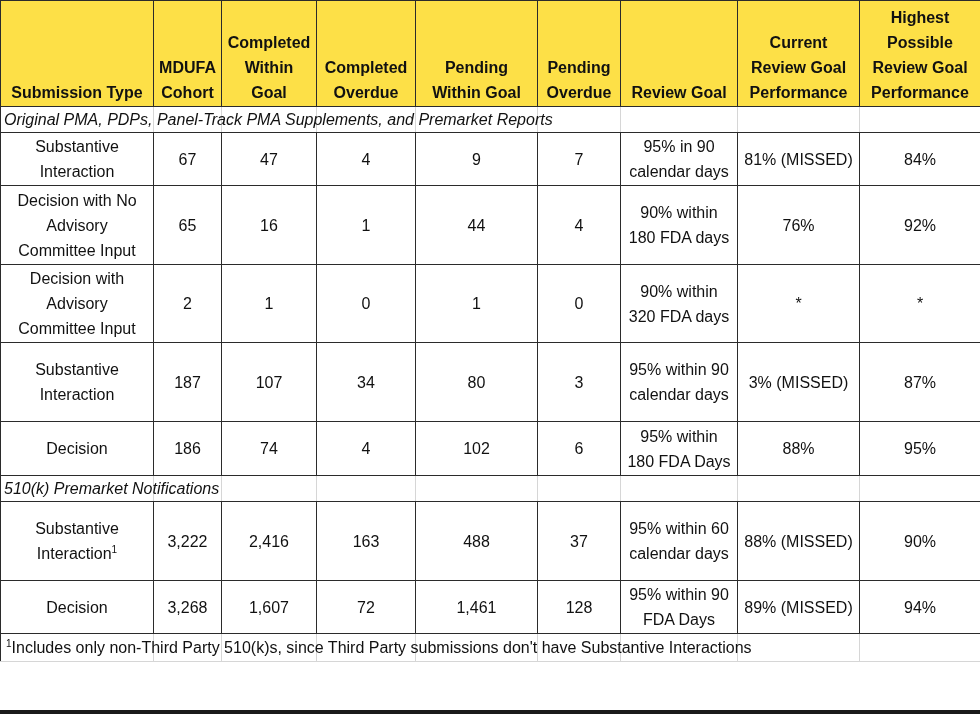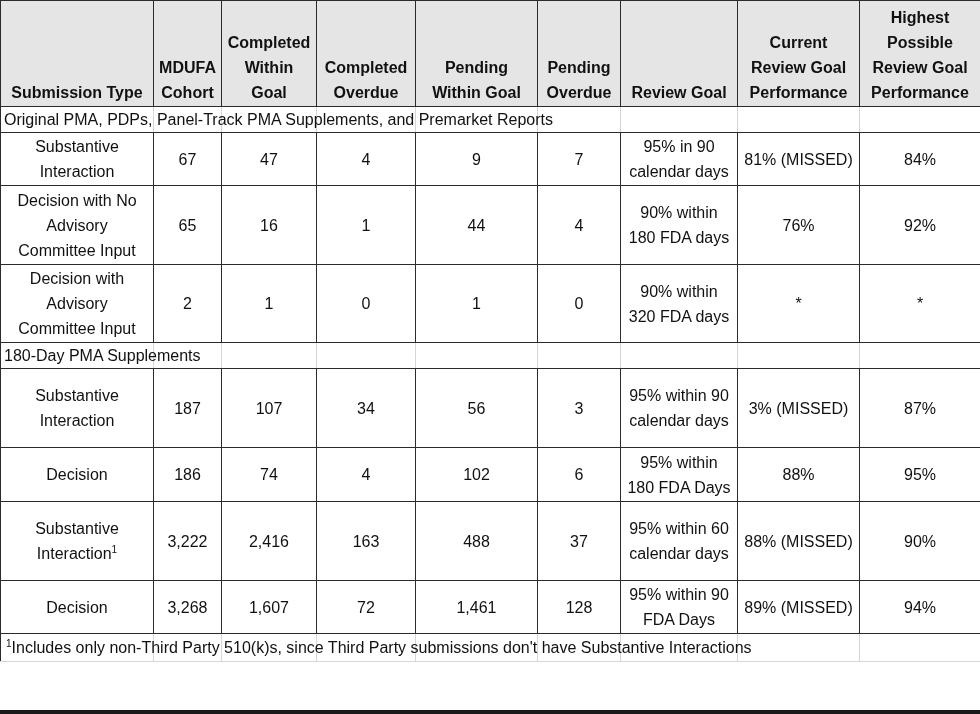--- a/index.html
+++ b/index.html
@@ -1,24 +1,24 @@
 <!DOCTYPE html>
 <html><head>
   <meta charset="utf-8">
   <style>
     html, body { margin: 0; padding: 0; background: #ffffff; }
     body { width: 980px; height: 714px; overflow: hidden; position: relative;
       font-family: "Liberation Sans", "DejaVu Sans", sans-serif; color: #111; }
     .grid { position: absolute; left: 0; top: 0; width: 980px; }
     table { border-collapse: collapse; table-layout: fixed; width: 980px; }
     td, th { padding: 0 3px; text-align: center; vertical-align: middle; font-size: 16px; line-height: 25px; }
-    thead th { background: #e5e5e5; border: 1.5px solid #2b2b2b; font-weight: bold; vertical-align: bottom; padding-bottom: 1px; }
+    thead th { background: #fde047; border: 1.5px solid #2b2b2b; font-weight: bold; vertical-align: bottom; padding-bottom: 1px; }
     tbody td.c { border: 1.5px solid #2b2b2b; }
     tr.section td { border-left: 1px solid #d6d6d6; border-right: 1px solid #d6d6d6; border-top: 1.5px solid #2b2b2b; border-bottom: 1.5px solid #2b2b2b; height: 25px; }
-    tr.section td.label { text-align: left; white-space: nowrap; overflow: visible; border-left: 1.5px solid #2b2b2b; }
+    tr.section td.label { text-align: left; font-style: italic; white-space: nowrap; overflow: visible; border-left: 1.5px solid #2b2b2b; }
     tr.section td.last { border-right: 1.5px solid #2b2b2b; }
     tr.foot td { border-left: 1px solid #d6d6d6; border-right: 1px solid #d6d6d6; border-bottom: 1px solid #d6d6d6; height: 27px; }
     tr.foot td.label { text-align: left; padding-left: 5px; white-space: nowrap; overflow: visible; border-left: 1.5px solid #2b2b2b; }
     tr.foot td.last { border-right: 1.5px solid #2b2b2b; }
     sup { font-size: 10px; line-height: 0; vertical-align: super; }
     .bottom-bar { position: absolute; left: 0; top: 710px; width: 980px; height: 4px; background: #1a1a1a; }
   </style>
 </head>
 <body>
 
@@ -86,52 +86,52 @@
           <td class="c">Decision with<br>Advisory<br>Committee Input</td>
           <td class="c">2</td>
           <td class="c">1</td>
           <td class="c">0</td>
           <td class="c">1</td>
           <td class="c">0</td>
           <td class="c">90% within<br>320 FDA days</td>
           <td class="c">*</td>
           <td class="c">*</td>
         </tr>
-        <tr class="section">
-          <td class="label" colspan="1">180-Day PMA Supplements</td>
-          <td></td>
-          <td></td>
-          <td></td>
-          <td></td>
-          <td></td>
-          <td></td>
-          <td></td>
-          <td class="last"></td>
-        </tr>
         <tr style="height: 79px;">
           <td class="c">Substantive<br>Interaction</td>
           <td class="c">187</td>
           <td class="c">107</td>
           <td class="c">34</td>
-          <td class="c">56</td>
+          <td class="c">80</td>
           <td class="c">3</td>
           <td class="c">95% within 90<br>calendar days</td>
           <td class="c">3% (MISSED)</td>
           <td class="c">87%</td>
         </tr>
         <tr style="height: 54px;">
           <td class="c">Decision</td>
           <td class="c">186</td>
           <td class="c">74</td>
           <td class="c">4</td>
           <td class="c">102</td>
           <td class="c">6</td>
           <td class="c">95% within<br>180 FDA Days</td>
           <td class="c">88%</td>
           <td class="c">95%</td>
+        </tr>
+        <tr class="section">
+          <td class="label" colspan="1">510(k) Premarket Notifications</td>
+          <td></td>
+          <td></td>
+          <td></td>
+          <td></td>
+          <td></td>
+          <td></td>
+          <td></td>
+          <td class="last"></td>
         </tr>
         <tr style="height: 79px;">
           <td class="c">Substantive<br>Interaction<sup>1</sup></td>
           <td class="c">3,222</td>
           <td class="c">2,416</td>
           <td class="c">163</td>
           <td class="c">488</td>
           <td class="c">37</td>
           <td class="c">95% within 60<br>calendar days</td>
           <td class="c">88% (MISSED)</td>

